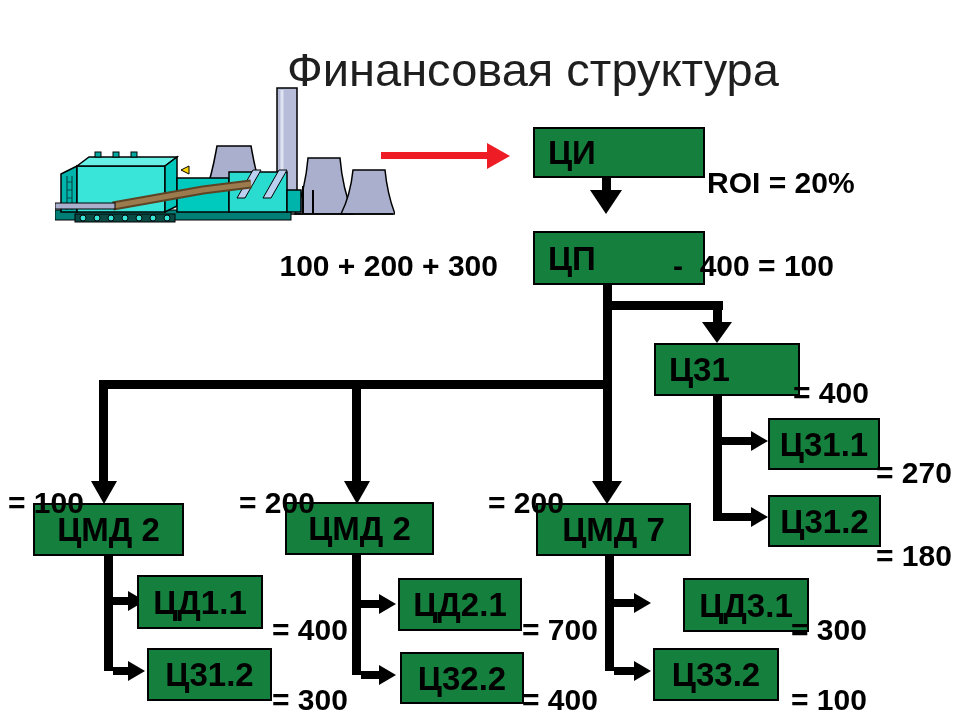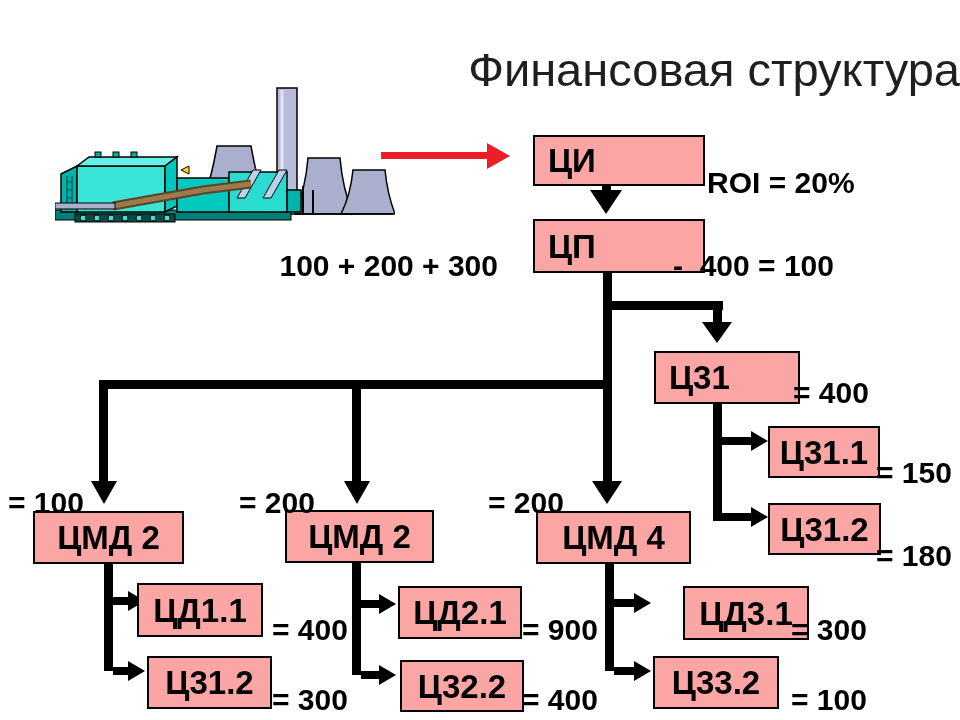--- a/index.html
+++ b/index.html
@@ -2,26 +2,26 @@
 <html><head>
 <meta charset="utf-8">
 <style>
   html,body{margin:0;padding:0;}
   body{
     width:960px;height:720px;position:relative;overflow:hidden;
     background:#ffffff;font-family:"Liberation Sans",sans-serif;
   }
   .abs{position:absolute;}
   .title{
-    position:absolute;left:106px;top:42px;width:854px;text-align:right;
+    position:absolute;left:106px;top:42px;width:854px;text-align:center;
     font-size:47px;font-weight:400;color:#1f1f1f;white-space:pre;
   }
   .box{
-    position:absolute;border:2px solid #000;background:#fca5a5;color:#000;
-    font-weight:bold;font-size:33px;display:flex;align-items:center;line-height:1;margin-top:8px;
+    position:absolute;border:2px solid #000;background:#15803d;color:#000;
+    font-weight:bold;font-size:33px;display:flex;align-items:center;line-height:1;
   }
   .box.ctr{justify-content:center;}
   .box.pad{justify-content:flex-start;padding-left:13px;}
   .lbl{
     position:absolute;color:#000;font-weight:bold;font-size:30px;
     line-height:1.15;white-space:pre;margin-top:28px;
   }
   .lbl.rt{text-align:right;}
   .ln{position:absolute;background:#000;}
   .ah-d{position:absolute;width:0;height:0;
@@ -122,41 +122,41 @@
 <div class="ln" style="left:361px;top:671px;width:18px;height:8px"></div>
 <div class="ah-r" style="left:379px;top:665px"></div>
 
 <div class="ln" style="left:605px;top:552px;width:9px;height:119px"></div>
 <div class="ln" style="left:614px;top:599px;width:20px;height:8px"></div>
 <div class="ah-r" style="left:634px;top:593px"></div>
 <div class="ln" style="left:614px;top:667px;width:20px;height:8px"></div>
 <div class="ah-r" style="left:634px;top:661px"></div>
 
 <div class="box pad" style="left:533px;top:127px;width:155px;height:47px">ЦИ</div>
-<div class="box pad" style="left:533px;top:211px;width:155px;height:50px">ЦП</div>
+<div class="box pad" style="left:533px;top:231px;width:155px;height:50px">ЦП</div>
 <div class="box pad" style="left:654px;top:343px;width:129px;height:49px">Ц31</div>
 <div class="box ctr" style="left:768px;top:418px;width:108px;height:48px">Ц31.1</div>
 <div class="box ctr" style="left:768px;top:495px;width:109px;height:48px">Ц31.2</div>
 <div class="box ctr" style="left:33px;top:503px;width:147px;height:49px">ЦМД 2</div>
 <div class="box ctr" style="left:285px;top:502px;width:145px;height:49px">ЦМД 2</div>
-<div class="box ctr" style="left:536px;top:503px;width:151px;height:49px">ЦМД 4</div>
+<div class="box ctr" style="left:536px;top:503px;width:151px;height:49px">ЦМД 7</div>
 <div class="box ctr" style="left:137px;top:575px;width:122px;height:50px">ЦД1.1</div>
 <div class="box ctr" style="left:147px;top:648px;width:121px;height:49px">Ц31.2</div>
 <div class="box ctr" style="left:398px;top:578px;width:120px;height:49px">ЦД2.1</div>
 <div class="box ctr" style="left:400px;top:652px;width:120px;height:48px">Ц32.2</div>
 <div class="box ctr" style="left:683px;top:578px;width:122px;height:50px">ЦД3.1</div>
 <div class="box ctr" style="left:653px;top:648px;width:122px;height:49px">Ц33.2</div>
 
 <div class="lbl" style="left:707px;top:138px">ROI = 20%</div>
 <div class="lbl rt" style="left:250px;top:221px;width:248px">100 + 200 + 300</div>
 <div class="lbl" style="left:673px;top:221px">-  400 = 100</div>
 <div class="lbl" style="left:793px;top:348px">= 400</div>
-<div class="lbl" style="left:876px;top:428px">= 150</div>
+<div class="lbl" style="left:876px;top:428px">= 270</div>
 <div class="lbl" style="left:876px;top:511px">= 180</div>
 <div class="lbl" style="left:8px;top:458px">= 100</div>
 <div class="lbl" style="left:239px;top:458px">= 200</div>
 <div class="lbl" style="left:488px;top:458px">= 200</div>
 <div class="lbl" style="left:272px;top:585px">= 400</div>
 <div class="lbl" style="left:272px;top:655px">= 300</div>
-<div class="lbl" style="left:522px;top:585px">= 900</div>
+<div class="lbl" style="left:522px;top:585px">= 700</div>
 <div class="lbl" style="left:522px;top:655px">= 400</div>
 <div class="lbl" style="left:791px;top:585px">= 300</div>
 <div class="lbl" style="left:791px;top:655px">= 100</div>
 
 </body></html>

